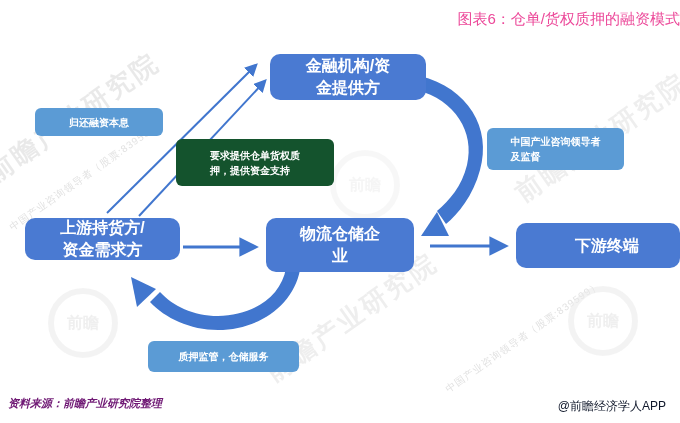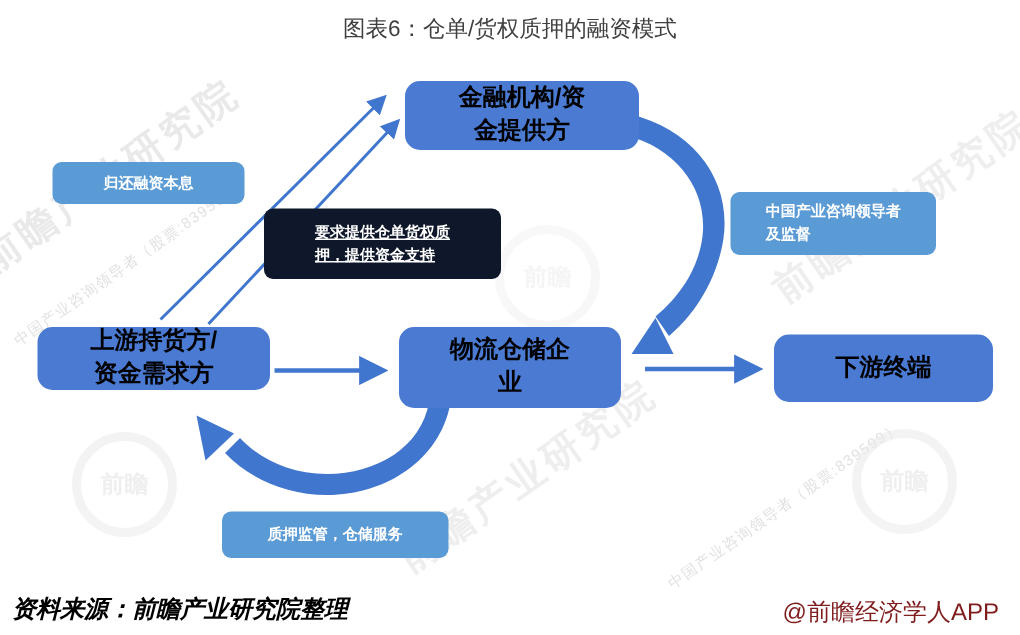--- a/index.html
+++ b/index.html
@@ -12,42 +12,42 @@
       transform:rotate(-35deg);font-weight:bold;}
   .wm-big{font-size:26px;letter-spacing:3px;opacity:.38;}
   .wm-small{font-size:10px;font-weight:normal;letter-spacing:1px;opacity:.55;}
   .wm-circle{position:absolute;border:6px solid #ebebeb;border-radius:50%;
       width:58px;height:58px;opacity:.55;display:flex;align-items:center;
       justify-content:center;color:#e3e3e3;font-size:16px;font-weight:bold;}
   
   .title{position:absolute;top:10px;left:0;width:100%;text-align:center;
       font-size:15px;color:#3f3f3f;font-weight:500;}
   
-  .node{position:absolute;border-radius:10px;color:#000000;font-weight:bold;
+  .node{position:absolute;border-radius:10px;color:#ffffff;font-weight:bold;
       font-size:16px;line-height:1.35;display:flex;align-items:center;
       justify-content:center;text-align:center;white-space:pre-line;}
   .node-provider{left:270px;top:54px;width:156px;height:46px;}
   .node-upstream{left:25px;top:218px;width:155px;height:42px;}
   .node-logistics{left:266px;top:218px;width:148px;height:54px;}
   .node-downstream{left:516px;top:223px;width:146px;height:45px;}
   
   .elabel{position:absolute;border-radius:6px;color:#fff;font-weight:bold;
       font-size:10px;line-height:1.5;display:flex;align-items:center;
       justify-content:center;text-align:left;white-space:pre-line;}
   .elabel-repay{left:35px;top:108px;width:128px;height:28px;}
   .elabel-pledge{left:176px;top:139px;width:158px;height:47px;}
   .elabel-entrust{left:487px;top:128px;width:137px;height:42px;}
   .elabel-supervision{left:148px;top:341px;width:151px;height:31px;}
   
   .arrows{position:absolute;left:0;top:0;width:680px;height:423px;}
   
-  .footer-source{position:absolute;left:8px;top:396px;font-size:16px;
-      font-style:italic;font-weight:bold;color:#000000;}
-  .footer-credit{position:absolute;right:14px;top:398px;font-size:16px;
-      color:#7f1d1d;}
+  .footer-source{position:absolute;left:8px;top:396px;font-size:11px;
+      font-style:italic;font-weight:bold;color:#701a75;}
+  .footer-credit{position:absolute;right:14px;top:398px;font-size:12px;
+      color:#0f172a;}
 </style>
 </head>
 <body>
 
 <div class="canvas">
 
   <div class="wm wm-big" style="left:-28px;top:100px;">前瞻产业研究院</div>
   <div class="wm wm-small" style="left:-6px;top:168px;">中国产业咨询领导者（股票:839599）</div>
   <div class="wm wm-big" style="left:250px;top:300px;opacity:.3;">前瞻产业研究院</div>
   <div class="wm wm-big" style="left:500px;top:120px;opacity:.3;">前瞻产业研究院</div>
@@ -55,21 +55,21 @@
   <div class="wm-circle" style="left:48px;top:288px;">
       <span>前瞻</span>
     </div>
   <div class="wm-circle" style="left:568px;top:286px;">
       <span>前瞻</span>
     </div>
   <div class="wm-circle" style="left:330px;top:150px;opacity:.35;">
       <span>前瞻</span>
     </div>
 
-  <div class="title" style="color: #404040;">图表6：仓单/货权质押的融资模式</div>
+  <div class="title" style="color: #ec4899; text-align: right;">图表6：仓单/货权质押的融资模式</div>
 
   <svg class="arrows" viewBox="0 0 680 423">
     <defs>
       <marker id="arr" viewBox="0 0 10 10" refX="8" refY="5" markerWidth="6.5" markerHeight="6.5" orient="auto-start-reverse">
         <path d="M0,0 L10,5 L0,10 Z" fill="#4176ce"></path>
       </marker>
     </defs>
 
     <line x1="107" y1="213" x2="256" y2="65" stroke="#4176ce" stroke-width="2" marker-end="url(#arr)"></line>
     <line x1="139" y1="216" x2="265" y2="81" stroke="#4176ce" stroke-width="2" marker-end="url(#arr)"></line>
@@ -84,24 +84,24 @@
     <path d="M300,270 C293,306 258,330 218,330 C190,330 165,318 150,302 L160,292 C173,306 193,316 218,316 C251,316 281,298 286,268 Z" fill="#4176ce"></path>
     <polygon points="131,277 156,289 137,307" fill="#4176ce"></polygon>
   </svg>
 
   <div class="node node-provider" style="background: rgb(74, 122, 210);">金融机构/资
 金提供方</div>
   <div class="node node-upstream" style="background: rgb(74, 122, 210);">上游持货方/
 资金需求方</div>
   <div class="node node-logistics" style="background: rgb(74, 122, 210);">物流仓储企
 业</div>
-  <div class="node node-downstream" style="background: rgb(74, 122, 210);">下游终端</div>
+  <div class="node node-downstream" style="background: rgb(74, 122, 210); padding-left: 18px;">下游终端</div>
 
   <div class="elabel elabel-repay" style="background: rgb(91, 155, 213);">归还融资本息</div>
-  <div class="elabel elabel-pledge" style="background: #0f172a; text-decoration: underline;">要求提供仓单货权质
+  <div class="elabel elabel-pledge" style="background: #14532d;">要求提供仓单货权质
 押，提供资金支持</div>
   <div class="elabel elabel-entrust" style="background: rgb(91, 155, 213);">中国产业咨询领导者
 及监督</div>
   <div class="elabel elabel-supervision" style="background: rgb(91, 155, 213);">质押监管，仓储服务</div>
 
   <div class="footer-source">资料来源：前瞻产业研究院整理</div>
   <div class="footer-credit">@前瞻经济学人APP</div>
 </div>
 
 </body></html>

